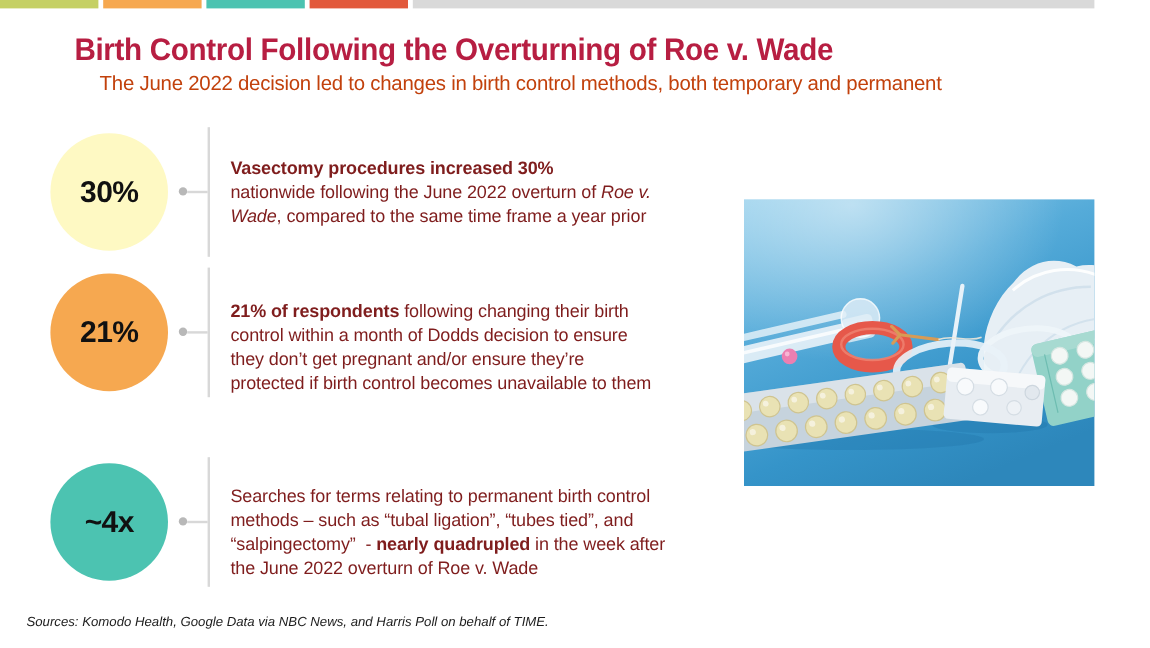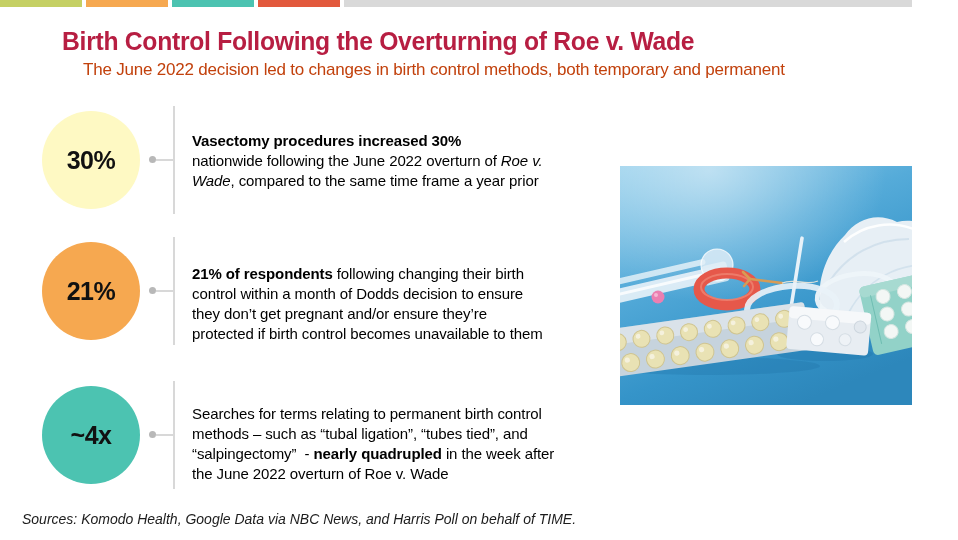--- a/index.html
+++ b/index.html
@@ -26,29 +26,29 @@
   .circle{
     position:absolute;left:42px;top:0;width:98px;height:98px;border-radius:50%;
     display:flex;align-items:center;justify-content:center;
     font-size:25px;font-weight:800;color:#111;letter-spacing:-0.5px;
   }
   .dot{position:absolute;left:149px;top:45px;width:7px;height:7px;border-radius:50%;background:#b8b8b8;}
   .hline{position:absolute;left:156px;top:48px;width:17px;height:2px;background:#d8d8d8;}
   .vline{position:absolute;left:173px;top:-5px;width:2px;height:108px;background:#d8d8d8;}
   .stat-text{
     position:absolute;left:192px;width:435px;font-size:15px;line-height:20px;
-    color:#000000;letter-spacing:-0.1px;white-space:pre-wrap;
+    color:#7f1d1d;letter-spacing:-0.1px;white-space:pre-wrap;
   }
   .stat-text .b{font-weight:700;}
   .stat-text .i{font-style:italic;}
   
   .photo{position:absolute;left:620px;top:166px;width:321px;height:239px;}
   .photo svg{display:block;width:100%;height:100%;}
   
-  .footer{position:absolute;left:22px;top:514px;font-size:14px;line-height:11.5px;
+  .footer{position:absolute;left:22px;top:514px;font-size:11px;line-height:11.5px;
     font-style:italic;color:#1c1c1c;letter-spacing:0;}
 </style>
 </head>
 <body>
 
 <div class="slide">
 
   <div class="top-bar">
       <div class="bar-seg" style="background: rgb(197, 208, 100);"></div>
       <div class="bar-seg" style="background: rgb(246, 168, 80);"></div>
@@ -63,21 +63,21 @@
   <div class="stat-row" style="top:111px">
     <div class="circle" style="background: #fef9c3; align-items: center;">
       <span>30%</span>
     </div>
     <div class="dot"></div>
     <div class="hline"></div>
     <div class="vline"></div>
     <div class="stat-text" style="top:20px"><span class="b">Vasectomy procedures increased 30%</span><br><span>nationwide following the June 2022 overturn of </span><span class="i">Roe v.</span><br><span class="i">Wade</span><span>, compared to the same time frame a year prior</span></div>
   </div>
 
-  <div class="stat-row" style="top:242px">
+  <div class="stat-row" style="top:228px">
     <div class="circle" style="background: rgb(246, 168, 80);">
       <span>21%</span>
     </div>
     <div class="dot"></div>
     <div class="hline"></div>
     <div class="vline"></div>
     <div class="stat-text" style="top:22px"><span class="b">21% of respondents</span><span> following changing their birth</span><br><span>control within a month of Dodds decision to ensure</span><br><span>they don’t get pregnant and/or ensure they’re</span><br><span>protected if birth control becomes unavailable to them</span></div>
   </div>
 
   <div class="stat-row" style="top:386px">

